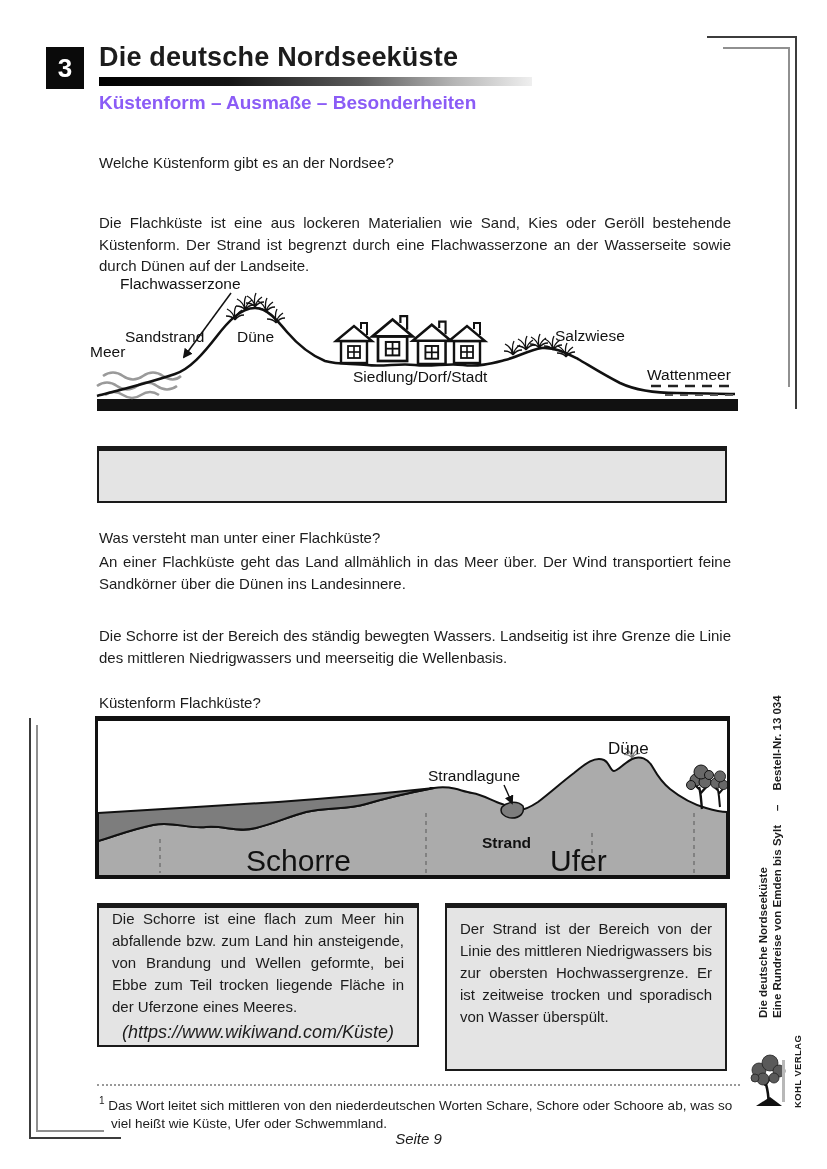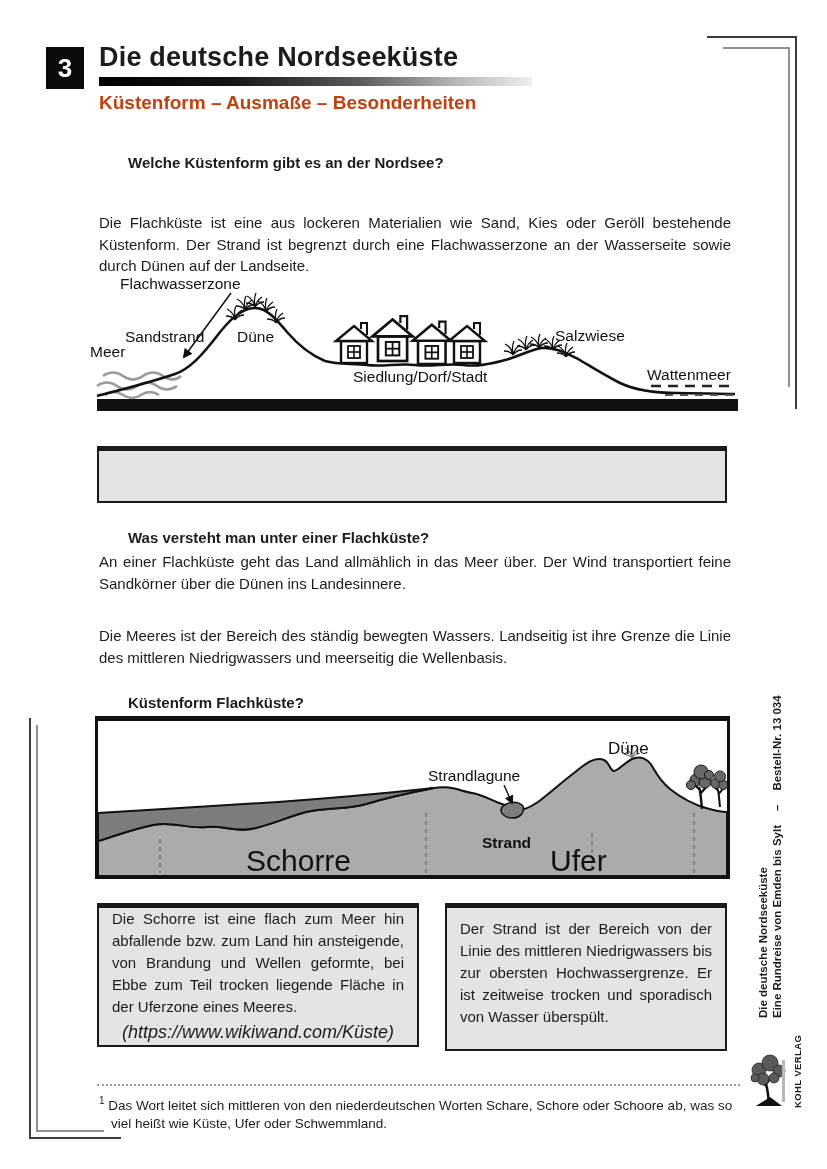--- a/index.html
+++ b/index.html
@@ -10,29 +10,29 @@
   .br-tr-outer{left:707px;top:36px;width:88px;height:371px;border-top:2.5px solid #3c3c3c;border-right:2.5px solid #3c3c3c;}
   .br-tr-inner{left:723px;top:47px;width:65px;height:338px;border-top:2px solid #909090;border-right:2px solid #909090;}
   .br-bl-outer{left:29px;top:718px;width:90px;height:419px;border-left:2.5px solid #3c3c3c;border-bottom:2.5px solid #3c3c3c;}
   .br-bl-inner{left:36px;top:725px;width:66px;height:405px;border-left:2px solid #909090;border-bottom:2px solid #909090;}
   
   .chapter-box{left:46px;top:47px;width:38px;height:42px;background:#0a0a0a;color:#fff;
     font-size:26px;font-weight:bold;display:flex;align-items:center;justify-content:center;}
   .title{left:99px;top:42px;font-size:27px;font-weight:bold;letter-spacing:.2px;}
   .grad-bar{left:99px;top:77px;width:433px;height:9px;
     background:linear-gradient(90deg,#000 0%,#141414 30%,#5a5a5a 60%,#b5b5b5 82%,#efefef 100%);}
-  .subtitle{left:99px;top:92px;font-size:19px;font-weight:bold;color:#c2410c;}
-  .h15{font-size:15px;font-weight:bold;margin-left:29px;}
+  .subtitle{left:99px;top:92px;font-size:19px;font-weight:bold;color:#8b5cf6;}
+  .h15{font-size:15px;font-weight:normal;}
   .body-text{font-size:15px;line-height:21.5px;text-align:justify;}
   sup{font-size:10px;}
   
   .gbox{background:#e4e4e4;border:2.5px solid #1a1a1a;border-top-width:5px;box-sizing:border-box;}
   .infobox{left:97px;top:446px;width:630px;height:57px;padding:7px 16px 0 16px;font-size:15px;line-height:21px;}
   .box-left{left:97px;top:903px;width:322px;height:144px;padding:0 13px;font-size:15px;line-height:22px;text-align:justify;}
-  .box-right{left:445px;top:903px;width:282px;height:148px;padding:10px 13px;font-size:15px;line-height:22px;text-align:justify;}
+  .box-right{left:445px;top:903px;width:282px;height:168px;padding:10px 13px;font-size:15px;line-height:22px;text-align:justify;}
   .src{font-style:italic;font-size:18px;text-align:center;margin-top:3px;}
   
   .d2frame{left:95px;top:716px;width:635px;height:163px;border:3px solid #111;border-top-width:5px;box-sizing:border-box;background:#fff;}
   
   .dotline{left:97px;top:1084px;width:643px;border-top:2px dotted #999;}
   .footnote{left:99px;top:1092px;width:641px;font-size:13.5px;line-height:18px;padding-left:12px;text-indent:-12px;}
   .seite{left:97px;top:1130px;width:643px;text-align:center;font-style:italic;font-size:15px;}
   
   .side-rot{left:756px;top:1018px;width:292px;transform:rotate(-90deg);transform-origin:left top;
     font-size:11.5px;font-weight:bold;line-height:14px;white-space:nowrap;}
@@ -126,21 +126,21 @@
     <text x="470" y="79" font-size="15.5">Salzwiese</text>
     <text x="562" y="118" font-size="15.5">Wattenmeer</text>
   </svg>
 
   <div class="abs gbox infobox">
   </div>
 
   <div class="abs h15" style="left:99px;top:529px;">Was versteht man unter einer Flachküste?</div>
   <div class="abs body-text" style="left:99px;top:551px;width:632px;">An einer Flachküste geht das Land allmählich in das Meer über. Der Wind transportiert feine Sandkörner über die Dünen ins Landesinnere.</div>
 
-  <div class="abs body-text" style="left:99px;top:625px;width:632px;">Die Meeres ist der Bereich des ständig bewegten Wassers. Landseitig ist ihre Grenze die Linie des mittleren Niedrigwassers und meerseitig die Wellenbasis.</div>
+  <div class="abs body-text" style="left:99px;top:625px;width:632px;">Die Schorre ist der Bereich des ständig bewegten Wassers. Landseitig ist ihre Grenze die Linie des mittleren Niedrigwassers und meerseitig die Wellenbasis.</div>
 
   <div class="abs h15" style="left:99px;top:694px;">Küstenform Flachküste?</div>
 
   <div class="abs d2frame">
     <svg width="629" height="155" viewBox="0 0 629 155">
 
       <path d="M0,120 C20,114 35,108 55,104 C75,100 90,108 108,106 C125,104 140,112 158,107 C178,102 192,95 208,91 C228,86 248,89 268,83 C288,77 310,72 336,67 C352,64 362,70 374,72 C386,74 394,80 404,83 C410,85 414,89 421,89 C428,89 434,85 440,81 C452,72 464,61 476,52 C486,44 496,35 506,39 C512,42 512,50 516,50 C520,50 526,42 534,38 C542,34 550,38 554,45 C558,52 562,60 572,68 C582,76 594,83 608,87 C618,90 624,91 629,91 L629,155 L0,155 Z" fill="#ababab" stroke="#111" stroke-width="2"></path>
 
       <path d="M0,92 C60,88 120,85 180,81 C235,77 290,72 336,67 C310,72 288,77 268,83 C248,89 228,86 208,91 C192,95 178,102 158,107 C140,112 125,104 108,106 C90,108 75,100 55,104 C35,108 20,114 0,120 Z" fill="#7d7d7d" stroke="#111" stroke-width="2"></path>
 
@@ -194,20 +194,21 @@
   </div>
   <div class="abs gbox box-right">
     <span>Der Strand ist der Bereich von der Linie des mittleren Niedrigwassers bis zur obersten Hochwassergrenze. Er ist zeitweise trocken und sporadisch von Wasser überspült.</span>
   </div>
 
   <div class="abs dotline"></div>
   <div class="abs footnote">
     <sup>1</sup>
     <span>Das Wort leitet sich mittleren von den niederdeutschen Worten Schare, Schore oder Schoore ab, was so viel heißt wie Küste, Ufer oder Schwemmland.</span>
   </div>
+  <div class="abs seite">Seite 9</div>
 
   <div class="abs side-rot">
     <div>Die deutsche Nordseeküste</div>
     <div>
       <span>Eine Rundreise von Emden bis Sylt</span><span class="gap">–</span><span>Bestell-Nr. 13 034</span>
     </div>
   </div>
 
   <div class="abs logo">
     <svg width="42" height="62" viewBox="0 0 42 62" style="position:absolute;left:0;top:16px;">

